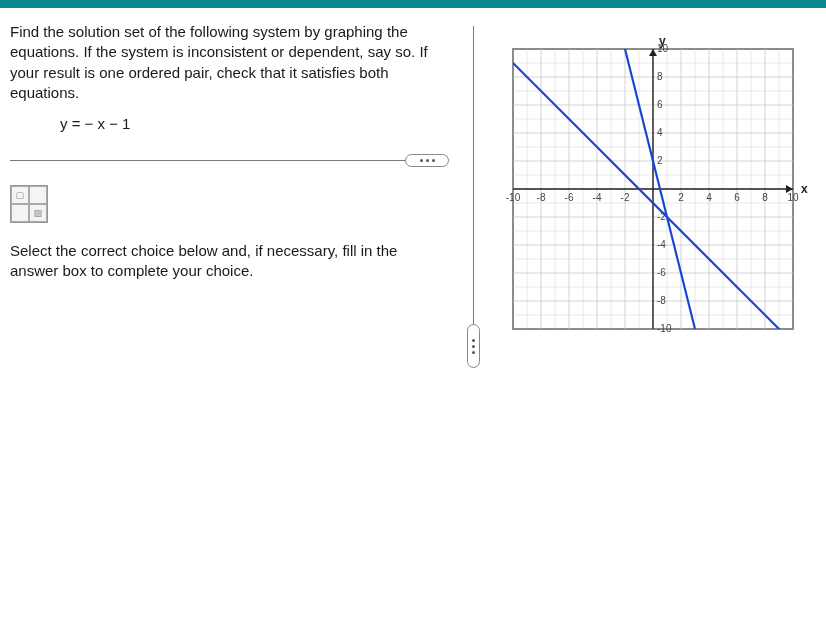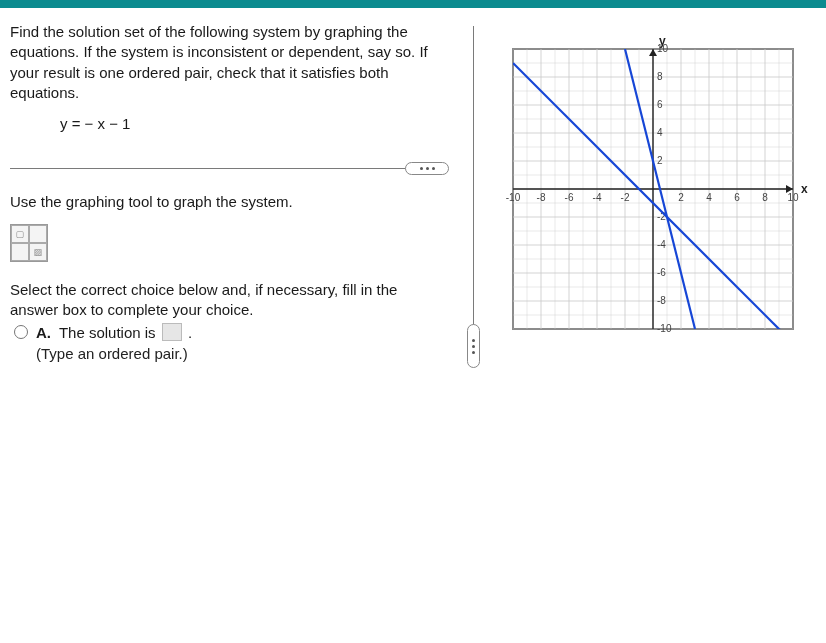--- a/index.html
+++ b/index.html
@@ -28,21 +28,21 @@
     position: relative;
   }
   .right-col {
     width: 380px;
     padding: 16px 8px 10px 8px;
     display: flex;
     align-items: flex-start;
     justify-content: center;
   }
   .instructions { line-height: 1.35; margin-bottom: 10px; }
-  .equations { padding-left: 50px; margin-bottom: 26px; line-height: 1.5; }
+  .equations { padding-left: 50px; margin-bottom: 18px; line-height: 1.5; }
   .hr-row {
     display:flex; align-items:center; margin: 8px 0 18px 0;
   }
   .hr-row .line { flex:1; border-top:1px solid #7a7a7a; }
   .dots-pill {
     width: 44px; height: 13px; border:1px solid #888; border-radius: 7px;
     display:flex; align-items:center; justify-content:center; gap:3px;
     background:#fff; margin-left:-22px;
   }
   .dots-pill span { width:3px;height:3px;background:#555;border-radius:50%; display:block;}
@@ -97,43 +97,32 @@
 
     <div class="hr-row">
       <div class="line"></div>
       <div class="dots-pill">
           <span></span>
           <span></span>
           <span></span>
         </div>
     </div>
 
-    <div class="use-tool">Use the graphing tool to graph the system.</div>
 
     <div class="tool-icon">
       <div>▢</div>
       <div></div>
       <div></div>
       <div>▨</div>
     </div>
 
     <div class="select-prompt">Select the correct choice below and, if necessary, fill in the answer box to complete your choice.</div>
 
     <div class="choices">
 
-      <div class="choice">
-        <input type="radio" name="ans" style="">
-        <div class="label-block">
-          <span class="marker">A.</span>
-          <span>The solution is </span>
-          <span class="answer-box"></span>
-          <span>.</span>
-          <div class="sub">(Type an ordered pair.)</div>
-        </div>
-      </div>
 
 
 
     </div>
   </div>
 
   <div class="vsep">
     <div class="vline"></div>
     <div class="vpill">
         <span></span>

